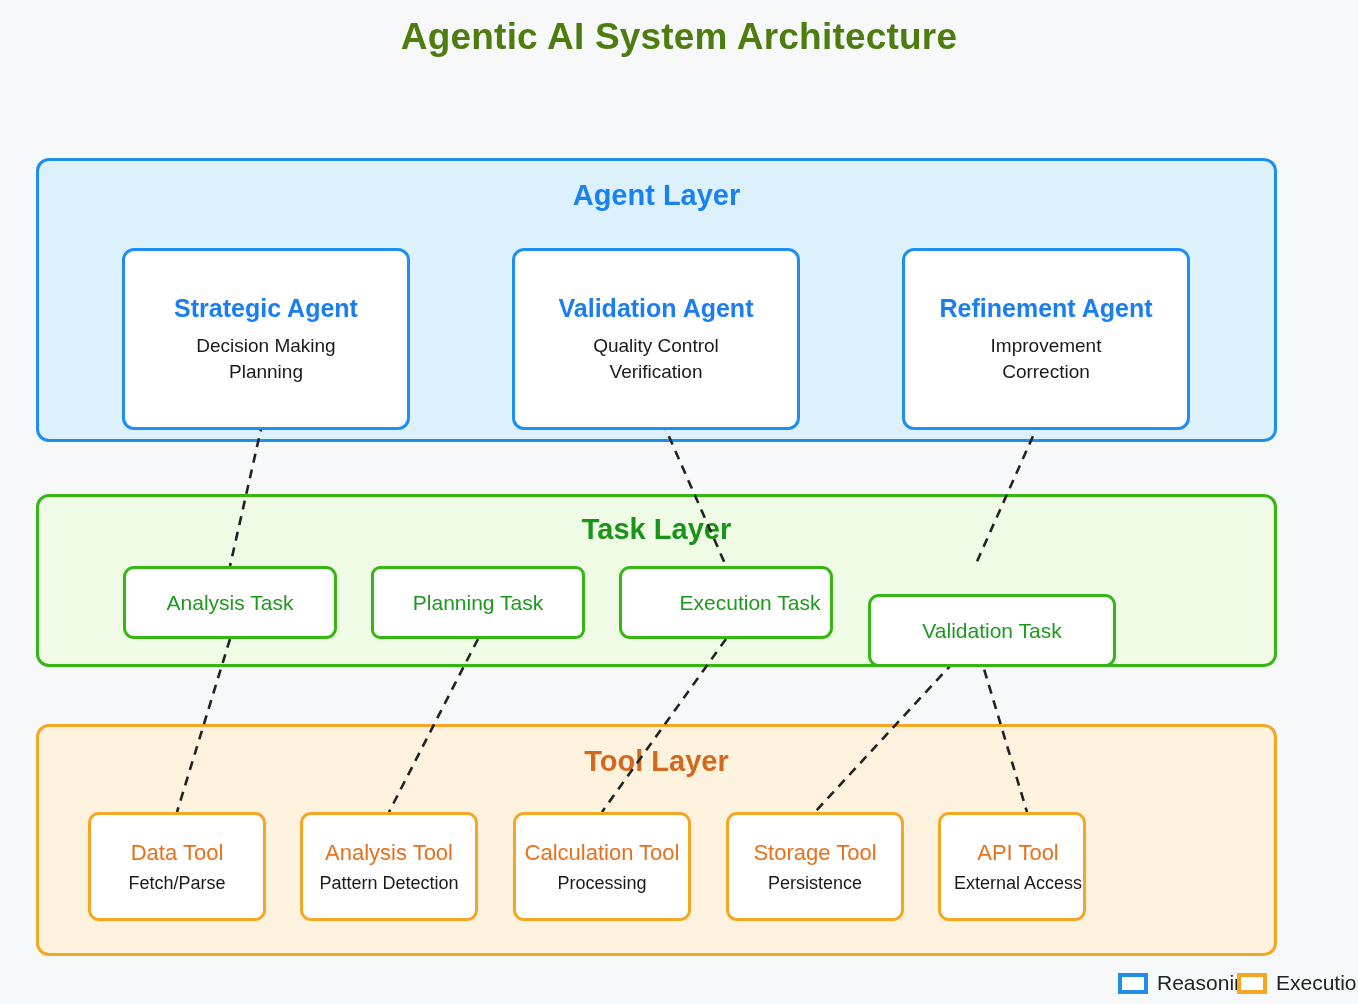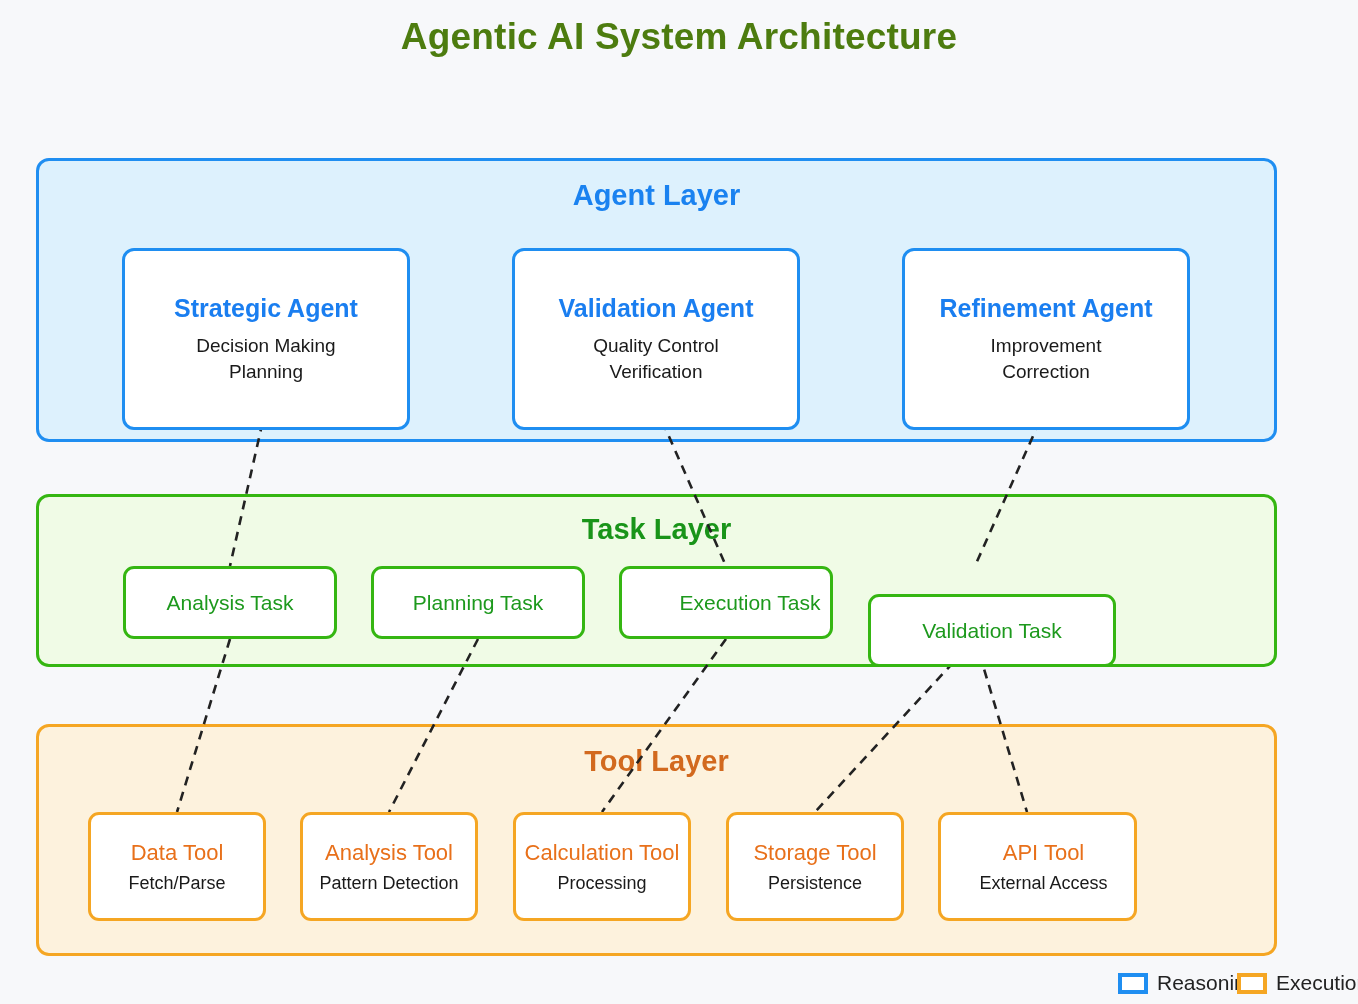--- a/index.html
+++ b/index.html
@@ -238,21 +238,21 @@
     <div class="card-line">Correction</div>
   </div>
 
   <div class="layer" id="layer-task">
     <div class="layer-title">Task Layer</div>
   </div>
 
   <div class="card task-card" style="left:123px; width:214px;">
     <div class="card-title">Analysis Task</div>
   </div>
-  <div class="card task-card" style="left:371px; width:214px;">
+  <div class="card task-card" style="left:371px; width:214px;border-radius:9px;">
     <div class="card-title">Planning Task</div>
   </div>
   <div class="card task-card" style="left:619px; width:214px;padding-left:48px;">
     <div class="card-title">Execution Task</div>
   </div>
   <div class="card task-card" style="left:868px; width:248px;margin-top:28px;">
     <div class="card-title">Validation Task</div>
   </div>
 
   <div class="layer" id="layer-tool">
@@ -268,21 +268,21 @@
     <div class="card-line">Pattern Detection</div>
   </div>
   <div class="card tool-card" style="left:513px; width:178px;">
     <div class="card-title">Calculation Tool</div>
     <div class="card-line">Processing</div>
   </div>
   <div class="card tool-card" style="left:726px; width:178px;">
     <div class="card-title">Storage Tool</div>
     <div class="card-line">Persistence</div>
   </div>
-  <div class="card tool-card" style="left:938px; width:199px;padding-left:12px;">
+  <div class="card tool-card" style="left:938px; width:148px;padding-left:12px;">
     <div class="card-title">API Tool</div>
     <div class="card-line">External Access</div>
   </div>
 
   <div id="legend">
     <div class="legend-item" id="legend-reasoning">
       <span class="legend-swatch"></span>
       <span class="legend-label">Reasoning</span>
     </div>
     <div class="legend-item" id="legend-execution">

